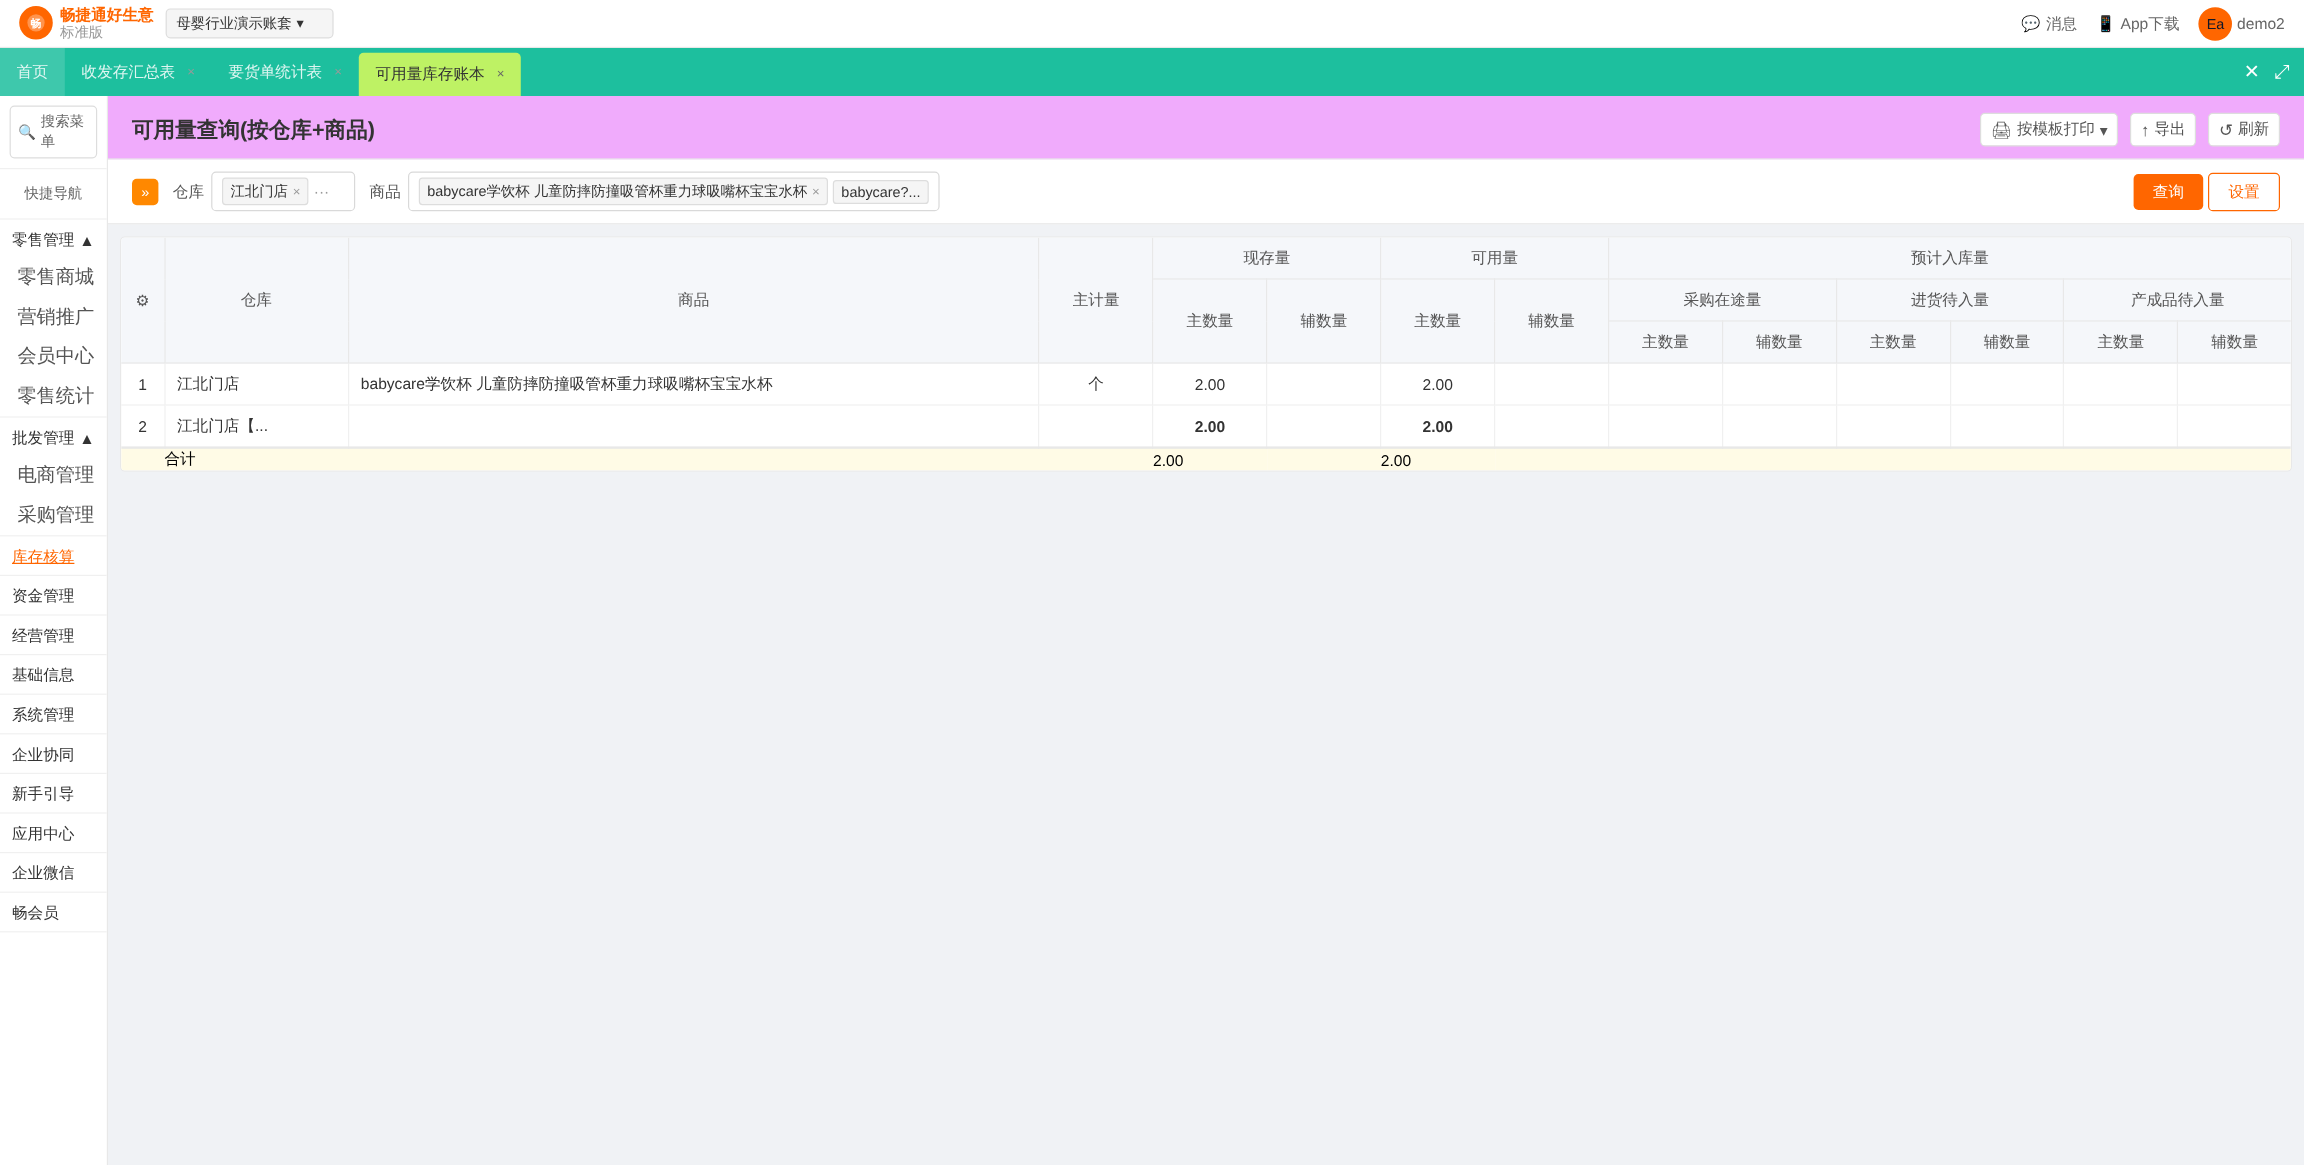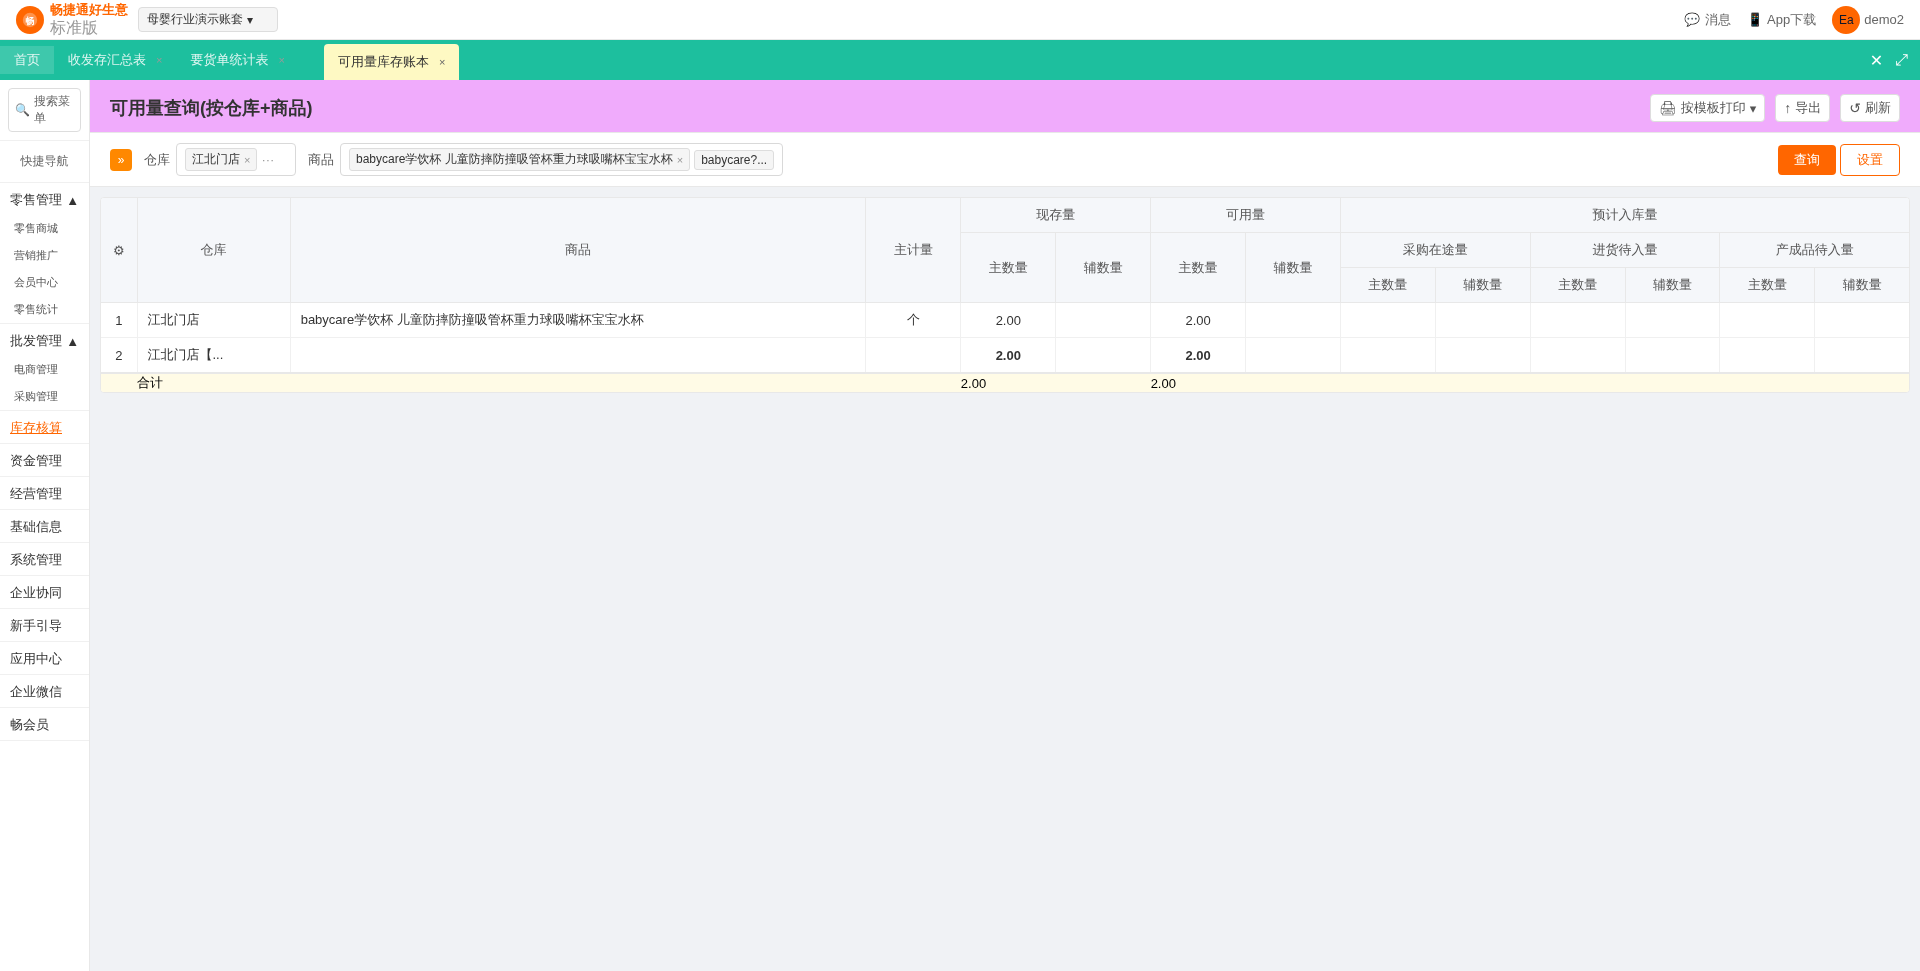--- a/index.html
+++ b/index.html
@@ -15,50 +15,50 @@
       padding: 0 16px;
       border-bottom: 1px solid #e8e8e8;
       flex-shrink: 0;
     }
     .top-bar-left { display: flex; align-items: center; gap: 10px; }
     .logo { display: flex; align-items: center; gap: 6px; }
     .logo-icon { width: 28px; height: 28px; background: #ff6600; border-radius: 50%; display: flex; align-items: center; justify-content: center; }
     .logo-icon svg { width: 18px; height: 18px; fill: white; }
     .logo-text { font-size: 12px; color: #333; line-height: 1.2; }
     .logo-text .main { font-weight: bold; color: #ff6600; font-size: 13px; }
-    .logo-text .sub { color: #999; font-size: 16px; }
+    .logo-text .sub { color: #999; font-size: 12px; }
     .store-selector { display: flex; align-items: center; gap: 4px; background: #f5f5f5; border: 1px solid #ddd; border-radius: 4px; padding: 3px 8px; cursor: pointer; color: #333; font-size: 12px; min-width: 140px; }
     .top-bar-right { display: flex; align-items: center; gap: 16px; }
     .top-bar-action { display: flex; align-items: center; gap: 4px; color: #666; font-size: 13px; cursor: pointer; }
     .avatar { width: 28px; height: 28px; border-radius: 50%; background: #ff6600; display: flex; align-items: center; justify-content: center; color: #0f172a; font-size: 12px; overflow: hidden; }
 
     
     .nav-tabs {
       height: 40px;
       background: #1dbf9e;
       display: flex;
       align-items: center;
       padding: 0 0 0 0;
       flex-shrink: 0;
       gap: 0;
     }
     .nav-tab {
-      height: 28px;
+      height: 41px;
       display: flex;
       align-items: center;
       padding: 0 14px;
       font-size: 13px;
       color: rgba(255,255,255,0.85);
       cursor: pointer;
       position: relative;
       white-space: nowrap;
       gap: 6px;
     }
     .nav-tab.home { background: rgba(255,255,255,0.15); }
-    .nav-tab.active { background: #fef9c3; color: #333; border-radius: 4px 4px 0 0; margin-top: 4px; height: 36px; margin-left: 25px; }
+    .nav-tab.active { background: #bef264; color: #333; border-radius: 4px 4px 0 0; margin-top: 4px; height: 36px; }
     .nav-tab .close-x { font-size: 11px; color: #999; margin-left: 4px; }
     .nav-tab.active .close-x { color: #666; }
     .nav-tab-spacer { flex: 1; }
     .nav-tab-actions { display: flex; align-items: center; padding: 0 8px; gap: 4px; }
     .nav-tab-actions span { color: white; font-size: 16px; cursor: pointer; padding: 0 4px; }
 
     
     .main-layout { display: flex; flex: 1; overflow: hidden; }
 
     
@@ -81,23 +81,24 @@
       font-size: 13px;
       color: #333;
       display: flex;
       align-items: center;
       justify-content: space-between;
       cursor: pointer;
     }
     .sidebar-section-title.active { color: #ff6600; text-decoration: underline; }
     .sidebar-item {
       padding: 6px 10px 6px 14px;
-      font-size: 11px;
+      font-size: 16px;
       color: #555;
       cursor: pointer;
+      text-align: center;
     }
 
     
     .content-area { flex: 1; overflow: auto; background: #f0f2f5; }
     .page-container { padding: 0; background: #f0f2f5; }
 
     
     .page-header {
       background: #f0abfc;
       padding: 14px 20px 10px;

